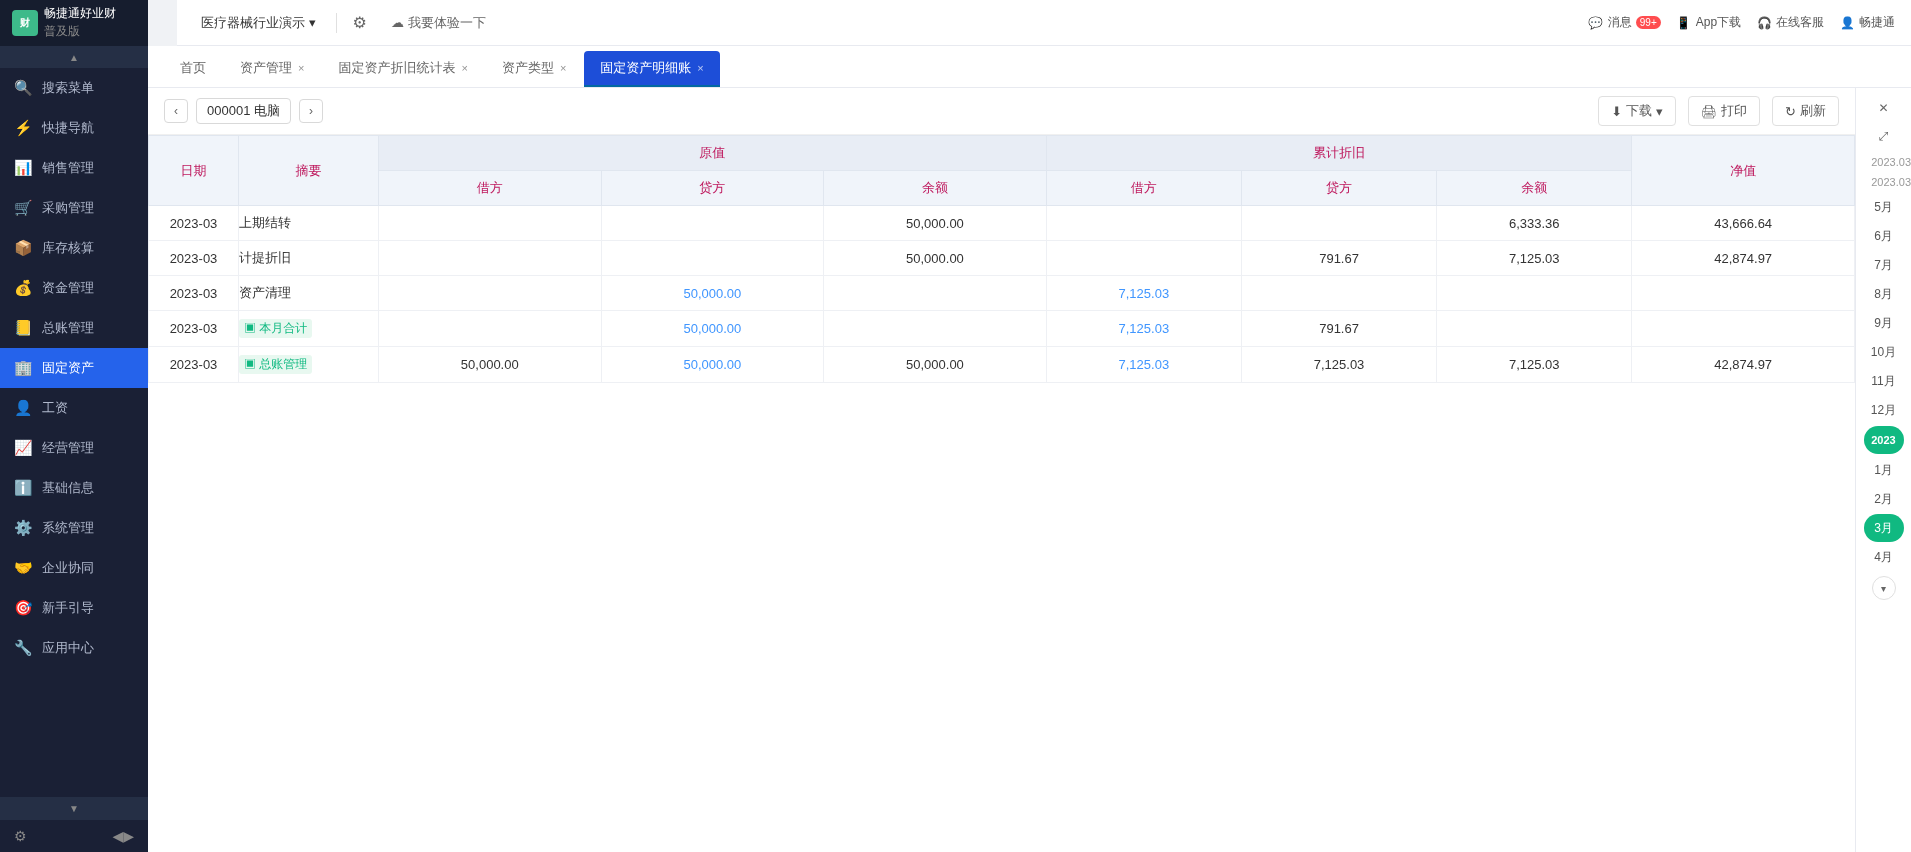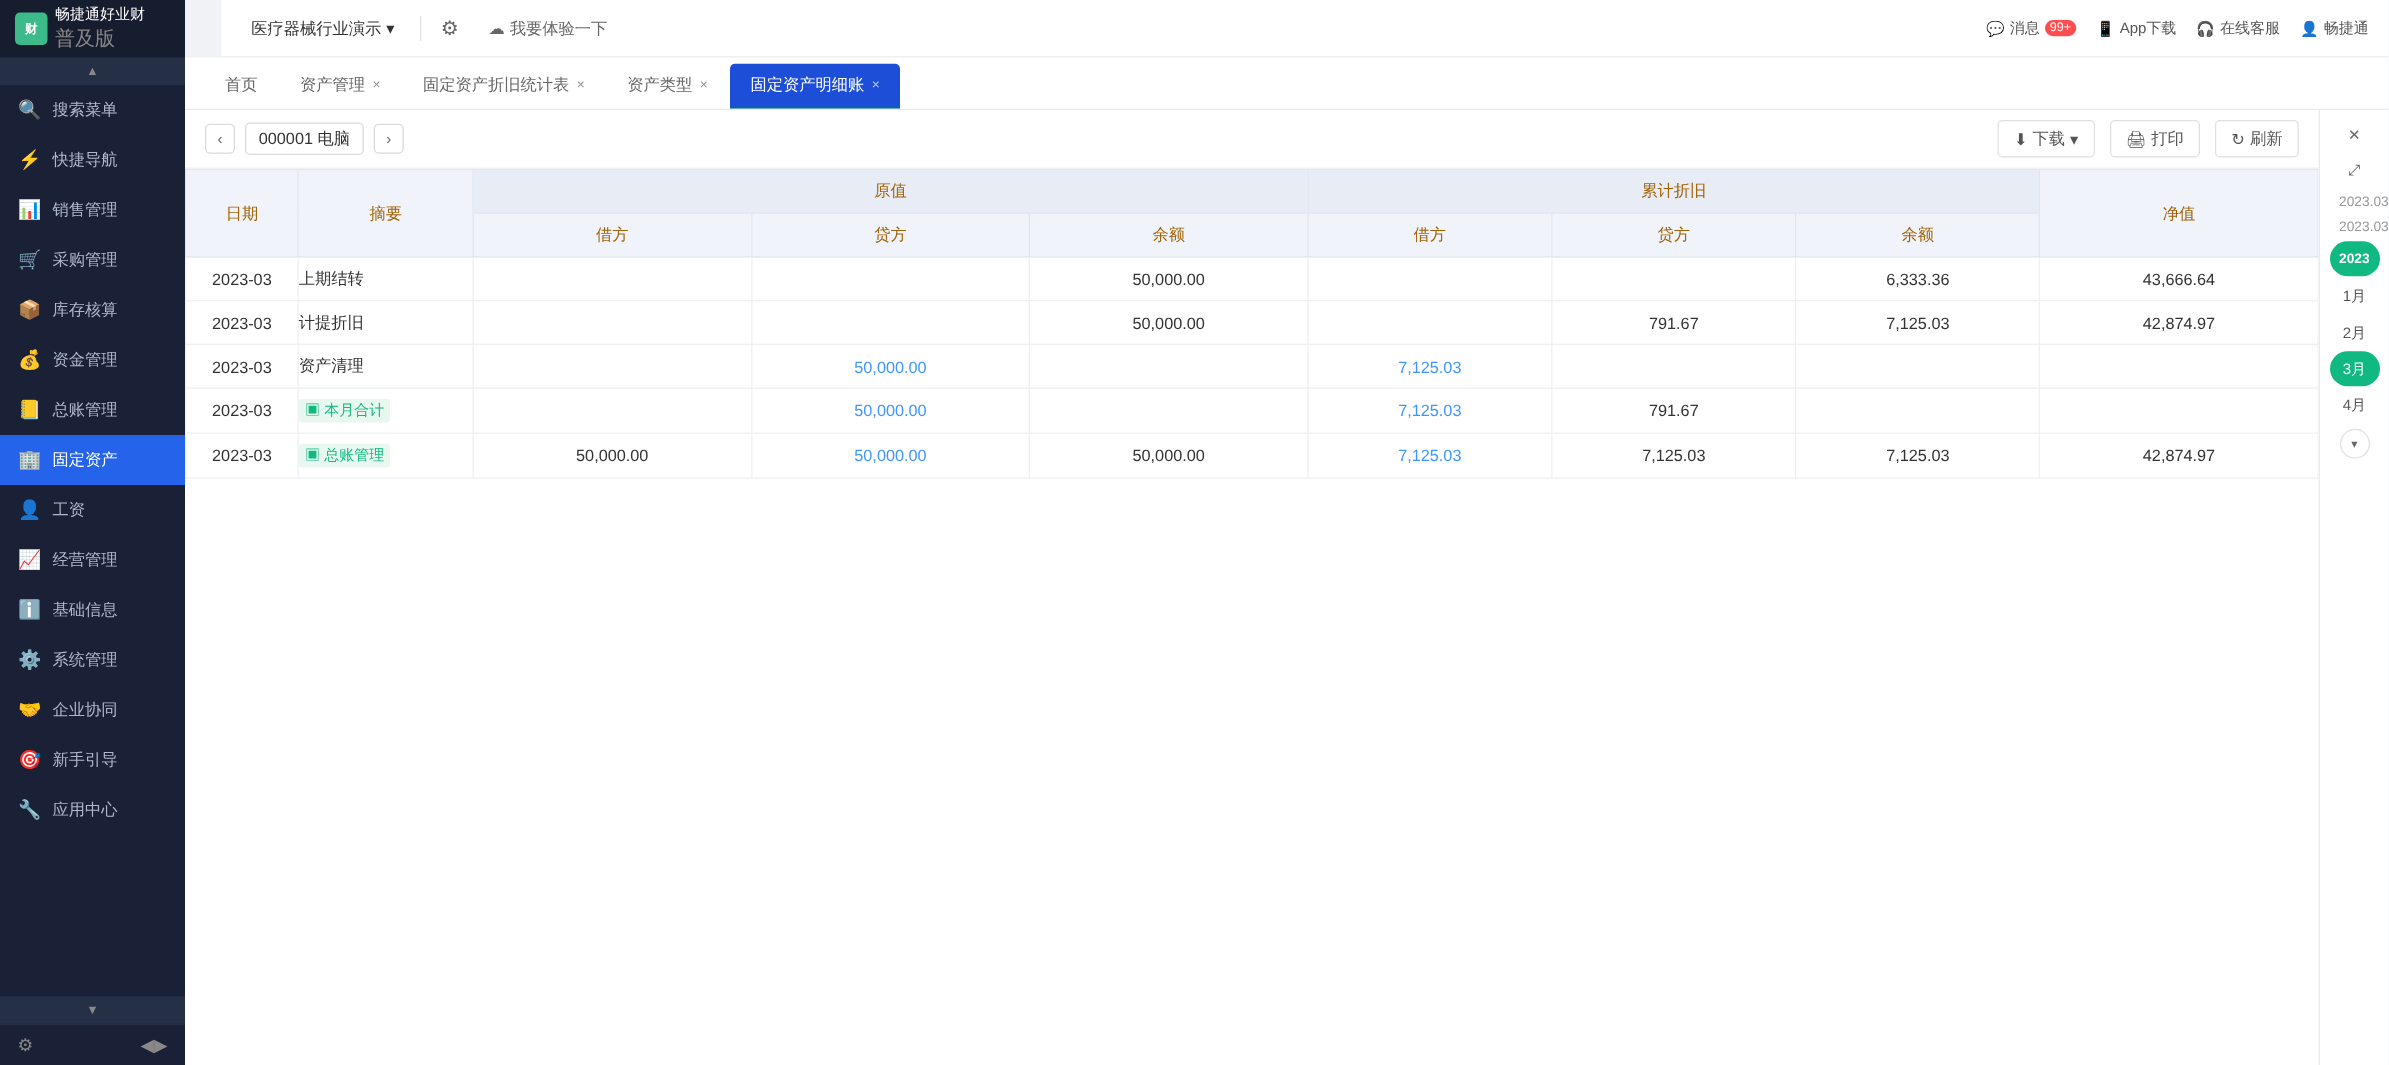--- a/index.html
+++ b/index.html
@@ -26,21 +26,21 @@
       height: 46px;
     }
     .sidebar-logo-icon {
       width: 26px; height: 26px;
       background: #3dba8a;
       border-radius: 4px;
       display: flex; align-items: center; justify-content: center;
       color: white; font-size: 10px; font-weight: bold;
     }
     .sidebar-logo-text { font-size: 12px; line-height: 1.3; }
-    .sidebar-version { font-size: 16px; color: #888; margin-top: 1px; }
+    .sidebar-version { font-size: 12px; color: #888; margin-top: 1px; }
     .sidebar-nav { flex: 1; overflow-y: auto; }
     .sidebar-nav::-webkit-scrollbar { width: 0; }
     .sidebar-item {
       display: flex; align-items: center; gap: 8px;
       padding: 11px 14px;
       cursor: pointer;
       color: #b0b8cc;
       font-size: 13px;
       transition: background 0.2s;
     }
@@ -178,21 +178,21 @@
       width: 100%;
       border-collapse: collapse;
       font-size: 13px;
     }
     thead tr th {
       background: #f0f4fa;
       border: 1px solid #e0e6ef;
       padding: 8px 12px;
       text-align: center;
       font-weight: 500;
-      color: #a16207;
+      color: #be185d;
       white-space: nowrap;
     }
     tbody tr td {
       border: 1px solid #eef0f4;
       padding: 8px 0;
       text-align: center;
       color: #333;
       white-space: nowrap;
     }
     .td-date { text-align: center; }
@@ -505,20 +505,30 @@
         </table>
       </div>
     </div>
 
     <div class="timeline-panel">
       <div class="timeline-close-btn">✕</div>
       <div class="timeline-expand-btn">⤢</div>
       <div class="timeline-year">2023.03</div>
       <div class="timeline-year">2023.03</div>
 
+      <div id="timeline-months-before">
+          <div class="timeline-month">5月</div>
+          <div class="timeline-month">6月</div>
+          <div class="timeline-month">7月</div>
+          <div class="timeline-month">8月</div>
+          <div class="timeline-month">9月</div>
+          <div class="timeline-month">10月</div>
+          <div class="timeline-month">11月</div>
+          <div class="timeline-month">12月</div>
+        </div>
 
       <div class="timeline-month year-badge">2023</div>
 
       <div id="timeline-months-after">
           <div class="timeline-month">1月</div>
           <div class="timeline-month">2月</div>
           <div class="timeline-month active">3月</div>
           <div class="timeline-month">4月</div>
         </div>
 

